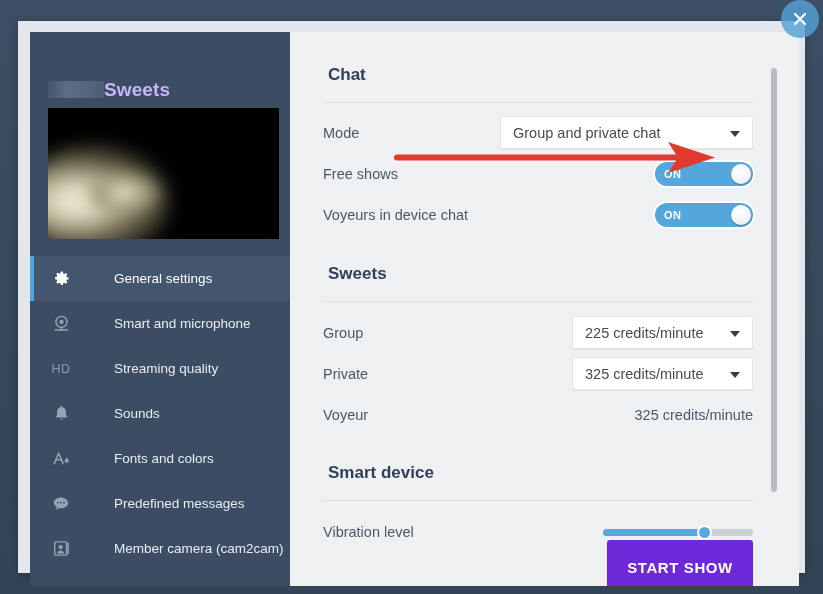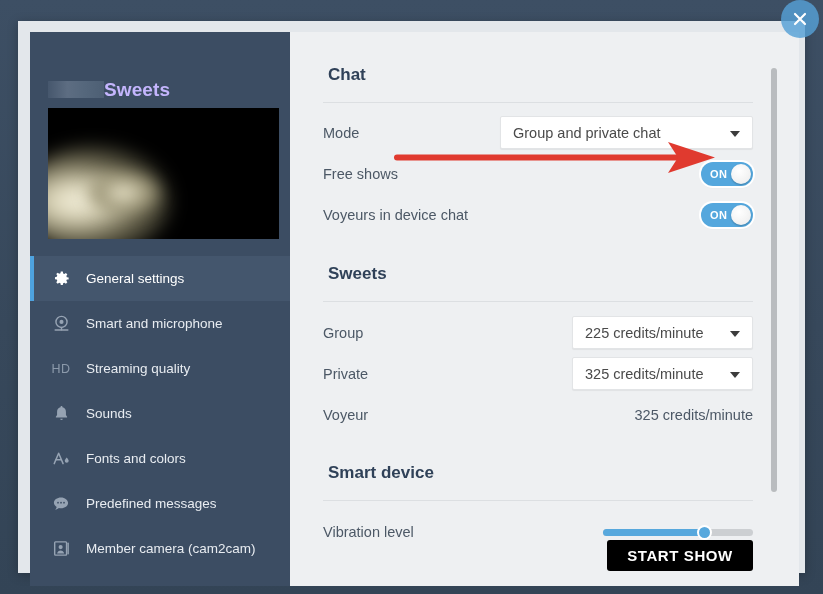--- a/index.html
+++ b/index.html
@@ -95,20 +95,21 @@
   .nav-item {
     position: relative;
     height: 45px;
     display: flex;
     align-items: center;
     padding-left: 18px;
     box-sizing: border-box;
     cursor: pointer;
     color: #e8ecf1;
     font-size: 13.5px;
+    gap: 28px;
   }
   #nav { position: absolute; left: 0; top: 224px; right: 0; }
   .nav-item.active {
     background: #44566d;
     color: #ffffff;
   }
   .nav-item.active::before {
     content: "";
     position: absolute;
     left: 0; top: 0; bottom: 0;
@@ -206,20 +207,21 @@
 
   
   .toggle {
     width: 52px;
     height: 24px;
     border-radius: 13px;
     background: #54a7dd;
     position: relative;
     cursor: pointer;
     box-shadow: 0 0 0 2px #ffffff, 0 1px 2px rgba(0,0,0,0.18);
+    padding-left: 46px;
   }
   .toggle .on-text {
     position: absolute;
     left: 9px;
     top: 50%;
     transform: translateY(-50%);
     color: #ffffff;
     font-size: 11px;
     font-weight: bold;
     letter-spacing: 0.4px;
@@ -274,22 +276,22 @@
     box-sizing: border-box;
     margin-left: -7px;
   }
 
   
   #start-show {
     position: absolute;
     right: 46px;
     top: 508px;
     width: 146px;
-    height: 31px;
-    background: #000000;
+    height: 54px;
+    background: #6d28d9;
     color: #ffffff;
     font-size: 15px;
     font-weight: bold;
     letter-spacing: 0.6px;
     border: 0;
     border-radius: 3px;
     cursor: pointer;
     font-family: "Liberation Sans", sans-serif;
   }
 

